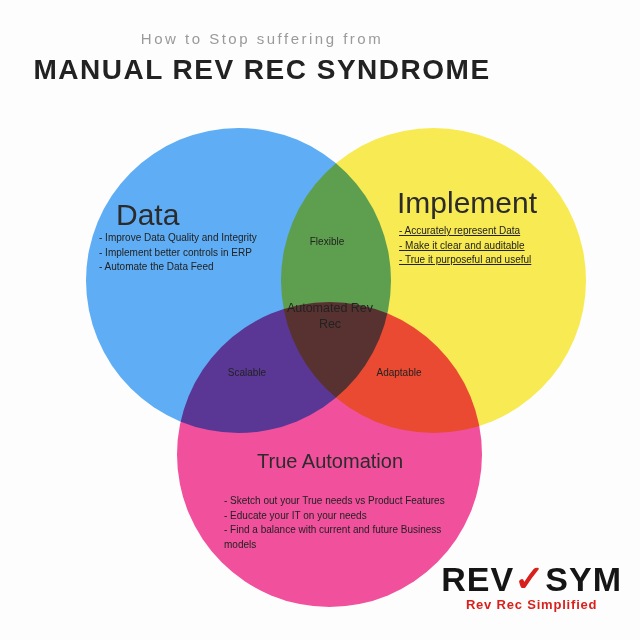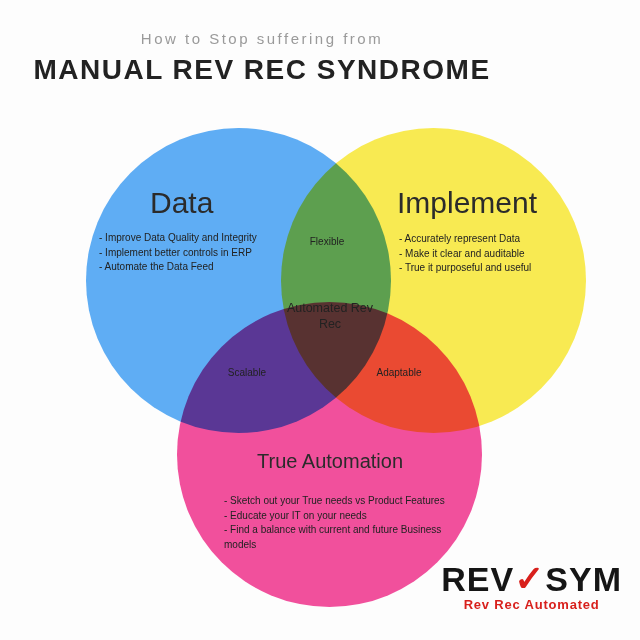--- a/index.html
+++ b/index.html
@@ -13,27 +13,27 @@
 
   
   .venn{position:absolute;inset:0;isolation:isolate;}
   .circle{position:absolute;width:305px;height:305px;border-radius:50%;mix-blend-mode:multiply;}
   .c-data{left:86px;top:128px;}
   .c-exc{left:281px;top:128px;}
   .c-auto{left:177px;top:302px;}
 
   .lbl{position:absolute;z-index:2;color:#2d2d2d;}
   .head{font-size:30px;font-weight:400;color:#2b2b2b;}
-  .data-head{left:116px;top:186px;margin-left:34px;}
+  .data-head{left:116px;top:198px;}
   .exc-head{left:397px;top:186px;}
   .auto-head{left:330px;top:450px;transform:translateX(-50%);font-size:20px;white-space:nowrap;}
 
   .bullets{font-size:10px;line-height:14.5px;font-weight:400;color:#222;}
   .data-bullets{left:99px;top:231px;width:200px;}
-  .exc-bullets{left:399px;top:232px;width:180px;}
+  .exc-bullets{left:399px;top:224px;width:180px;text-decoration:underline;}
   .auto-bullets{left:224px;top:494px;width:238px;}
 
   .small{font-size:10px;font-weight:400;color:#222;text-align:center;}
   .flexible{left:292px;top:236px;width:70px;}
   .scalable{left:212px;top:367px;width:70px;}
   .adaptable{left:362px;top:367px;width:74px;}
   .center-label{left:283px;top:300px;width:94px;text-align:center;font-size:12.5px;line-height:16px;color:#222;}
 
   
   .logo{position:absolute;right:18px;bottom:28px;text-align:center;z-index:3;}
@@ -82,16 +82,16 @@
     <div class="lbl small scalable">Scalable</div>
     <div class="lbl small adaptable">Adaptable</div>
     <div class="lbl center-label">Automated Rev Rec</div>
 
   </div>
 
   <div class="logo">
     <div class="logo-word">
       <span>REV</span><span class="check" style="color: rgb(216, 32, 28);">✓</span><span>SYM</span>
     </div>
-    <div class="tagline" style="color: rgb(216, 32, 28);">Rev Rec Automated</div>
+    <div class="tagline" style="color: rgb(216, 32, 28);">Rev Rec Simplified</div>
   </div>
 
 </div>
 
 </body></html>

